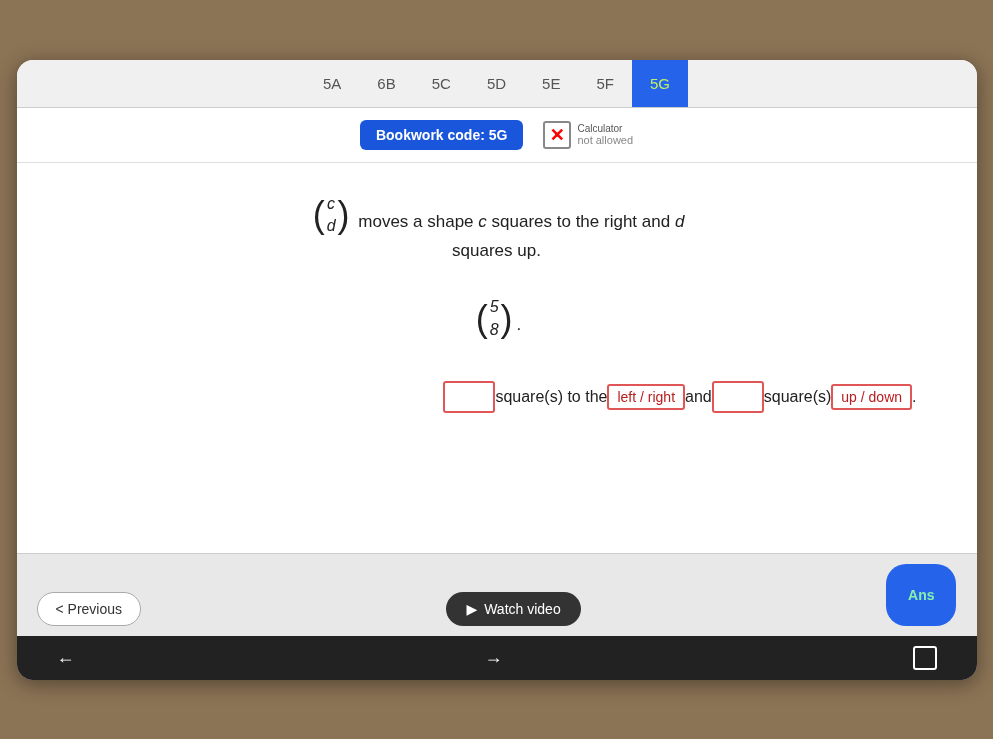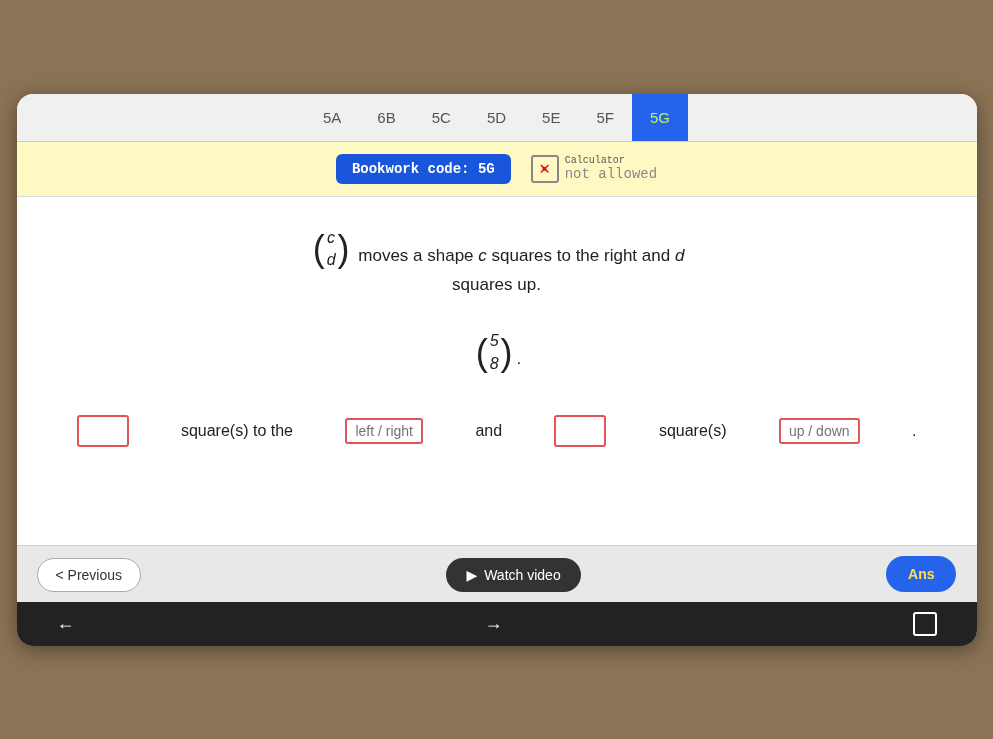--- a/index.html
+++ b/index.html
@@ -10,21 +10,21 @@
       width: 993px;
       height: 739px;
       overflow: hidden;
       display: flex;
       align-items: center;
       justify-content: center;
     }
 
     .tablet-frame {
       width: 960px;
-      height: 552px;
+      height: 620px;
       background: #e8e8e8;
       border-radius: 16px;
       overflow: hidden;
       display: flex;
       flex-direction: column;
       box-shadow: 0 4px 20px rgba(0,0,0,0.4);
     }
 
     
     .top-nav {
@@ -61,23 +61,22 @@
       font-weight: 600;
     }
 
     
     .toolbar {
       display: flex;
       align-items: center;
       justify-content: center;
       gap: 20px;
       padding: 12px 20px;
-      background: #fef9c3;
+      background: #ffffff;
       border-bottom: 1px solid #ddd;
-      font-family: Liberation Mono, monospace;
     }
 
     .bookwork-code {
       background: #1a56db;
       color: white;
       padding: 7px 16px;
       border-radius: 6px;
       font-size: 14px;
       font-weight: 600;
     }
@@ -158,22 +157,21 @@
       color: #222;
       line-height: 1.7;
       margin-bottom: 40px;
       text-align: center;
     }
 
     
     .answer-row {
       display: flex;
       align-items: center;
-      justify-content: space-between;
-      gap: 8px;
+      justify-content: flex-end;
       font-size: 16px;
       color: #222;
       flex-wrap: wrap;
       margin-bottom: 30px;
     }
 
     .answer-input {
       width: 52px;
       height: 32px;
       border: 2px solid #e05555;
@@ -181,21 +179,21 @@
       text-align: center;
       font-size: 15px;
       outline: none;
     }
 
     .option-box {
       border: 2px solid #e05555;
       border-radius: 3px;
       padding: 3px 8px;
       font-size: 14px;
-      color: #737373;
+      color: #b91c1c;
       background: white;
     }
 
     
     .bottom-bar {
       background: #e8e8e8;
       display: flex;
       align-items: flex-end;
       justify-content: space-between;
       padding: 10px 20px;
@@ -223,24 +221,24 @@
       padding: 9px 20px;
       font-size: 14px;
       cursor: pointer;
       display: flex;
       align-items: center;
       gap: 7px;
     }
 
     .ans-button {
       background: #2563eb;
-      color: #fde047;
+      color: #86efac;
       border: none;
       border-radius: 20px;
-      padding: 10px 22px;
+      padding: 23px 22px;
       font-size: 14px;
       font-weight: 600;
       cursor: pointer;
     }
 
     
     .system-nav {
       background: #222;
       height: 44px;
       display: flex;
@@ -284,21 +282,21 @@
 
   <div class="toolbar">
     <div class="bookwork-code">Bookwork code: 5G</div>
     <div class="calculator-info">
       <div class="calc-icon">
         <span style="font-size:8px; color:#666;">■</span>
         <span class="x-mark">✕</span>
       </div>
       <div>
         <div style="font-size:10px; font-weight:500;">Calculator</div>
-        <div style="font-size:14px; color:#888;">not allowed</div>
+        <div style="font-size:11px; color:#888;">not allowed</div>
       </div>
     </div>
   </div>
 
   <div class="main-content">
 
     <div class="explanation-text">
       
       <span class="vector-inline">
         <span class="vector-bracket">(</span>

